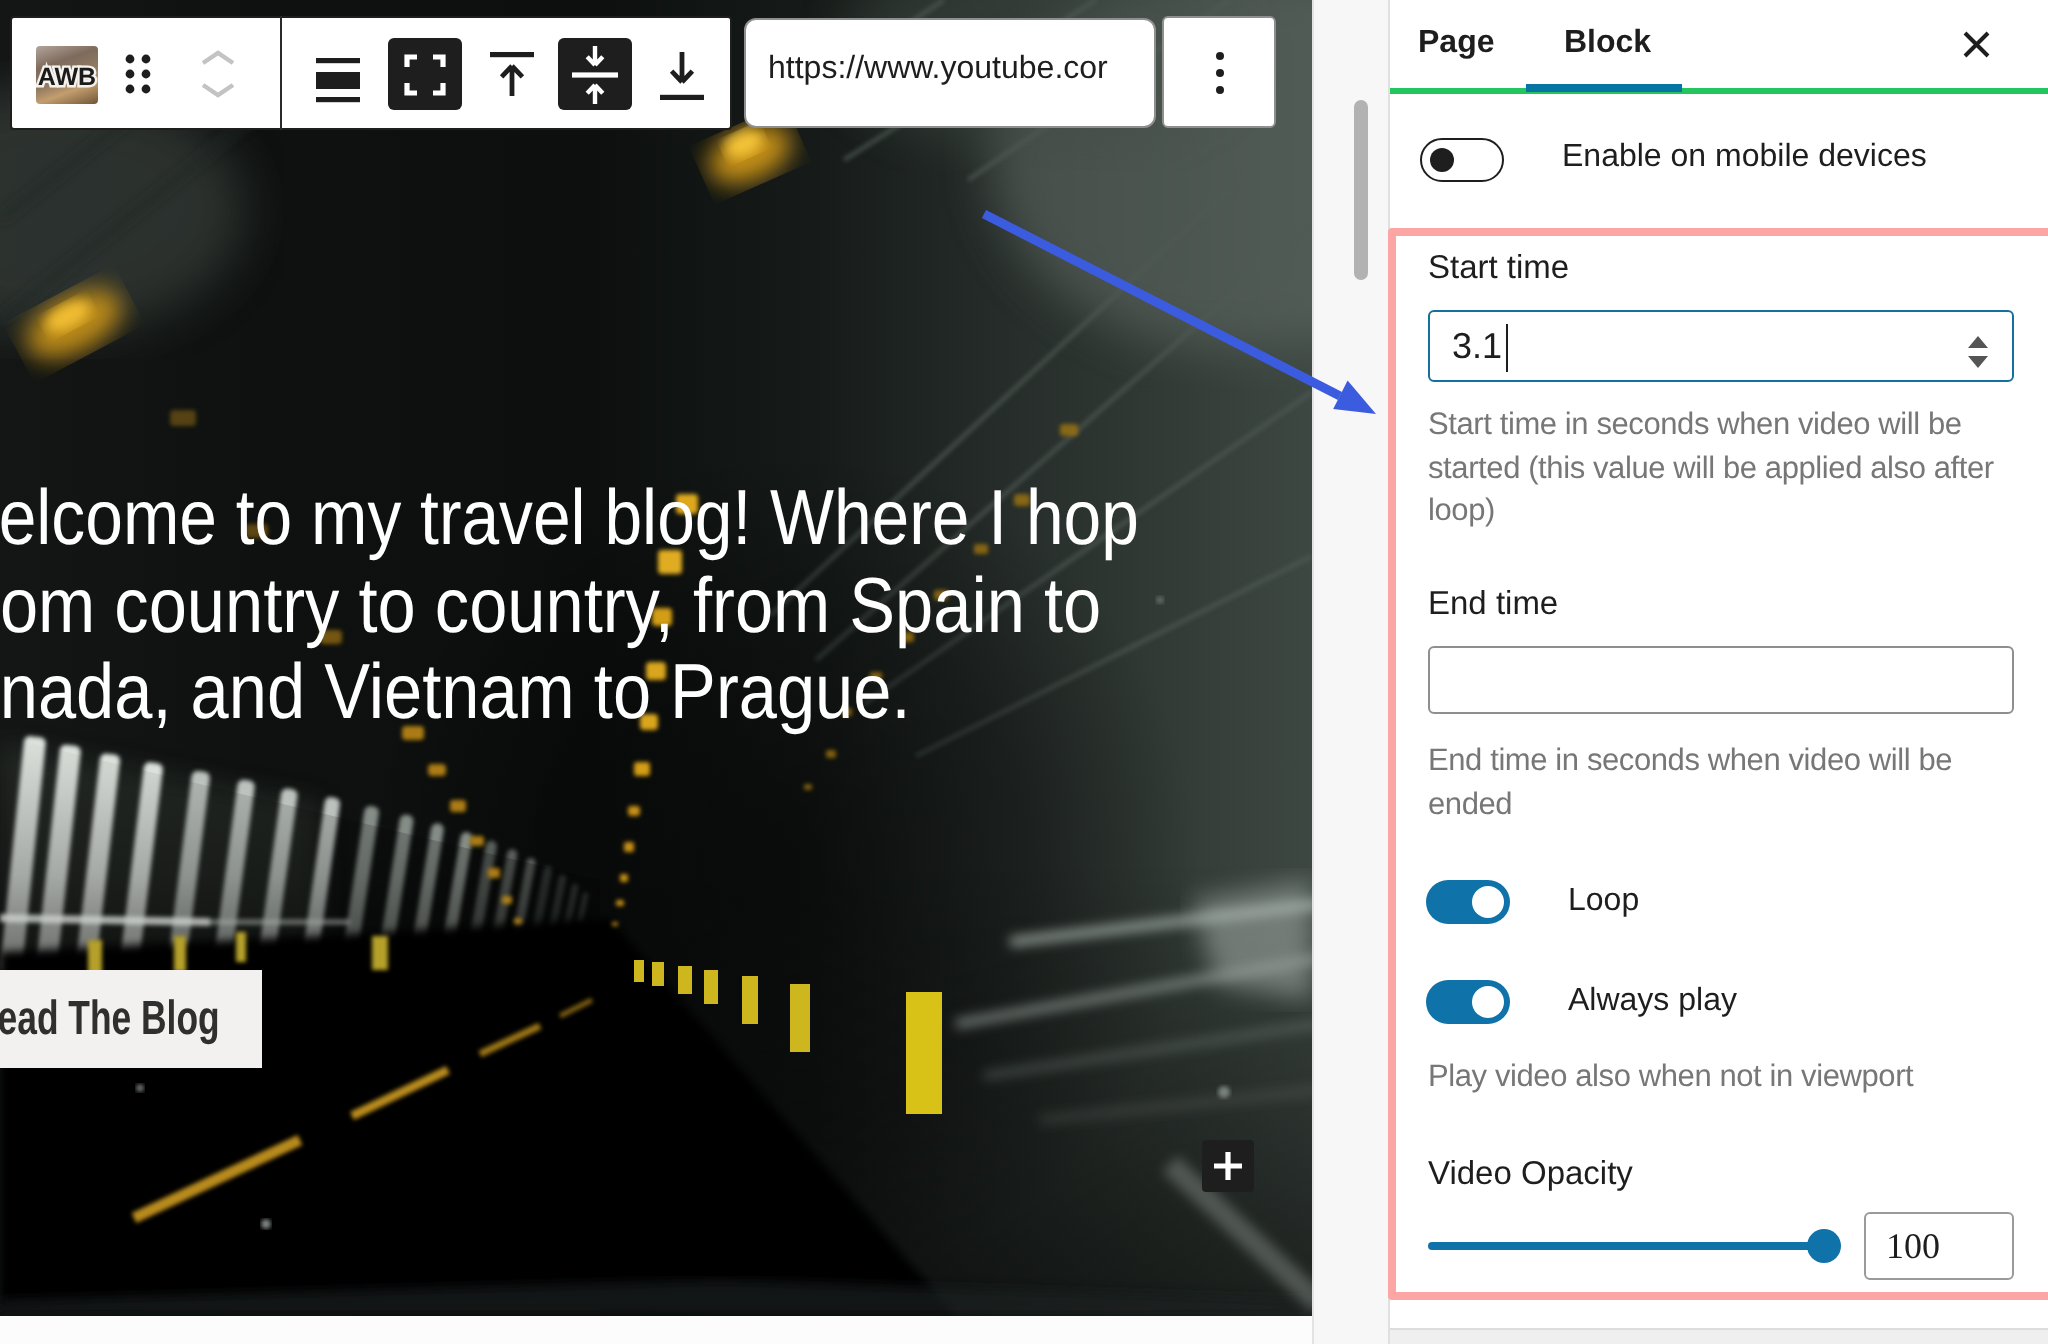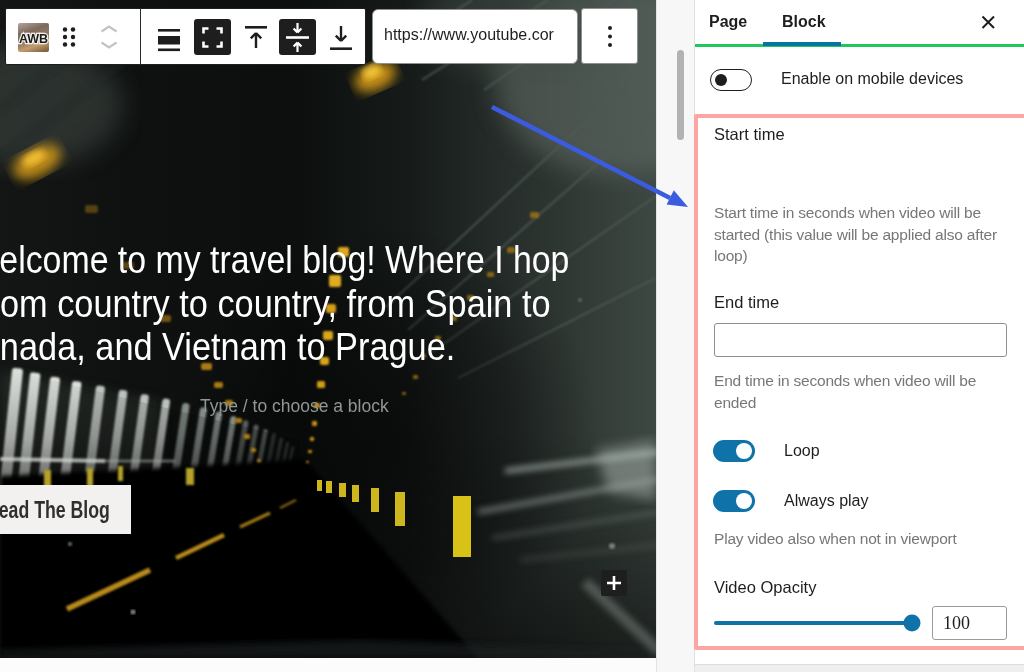--- a/index.html
+++ b/index.html
@@ -243,21 +243,20 @@
         <rect x="402" y="392" width="4" height="3" rx="1"></rect>
       </g>
 
       <circle cx="375" cy="28" r="2.5" fill="#cfd4d1" opacity="0.8" filter="url(#b1)"></circle>
       <circle cx="612" cy="546" r="3" fill="#aab4ae" opacity="0.6" filter="url(#b1)"></circle>
       <circle cx="580" cy="300" r="2" fill="#8a948e" opacity="0.5" filter="url(#b1)"></circle>
     </svg>
     <div class="abs hero" id="h1" style="left:-32px;top:239.5px;">Welcome to my travel blog! Where I hop</div>
     <div class="abs hero" id="h2" style="left:-21px;top:284px;transform:scaleX(0.88);">from country to country, from Spain to</div>
     <div class="abs hero" id="h3" style="left:-44px;top:326.5px;transform:scaleX(0.88);">Canada, and Vietnam to Prague.</div>
-    <div class="abs" id="placeholder" style="left:200px;top:396px;">Type / to choose a block</div>
     <div class="abs" id="readblog">
       <span>Read The Blog</span>
     </div>
     <div class="abs" id="plusbtn">
       <svg width="26" height="26">
         <path d="M13 6v14M6 13h14" stroke="#fff" stroke-width="2.6"></path>
       </svg>
     </div>
   </div>
   <div id="bottomstrip" class="abs"></div>
@@ -274,20 +273,26 @@
       </svg>
     </div>
     <div class="togglerow" style="top:69px;">
       <span class="toggle off">
         <i></i>
       </span>
       <span class="tglbl" style="font-size:16px;top:1px;">Enable on mobile devices</span>
     </div>
     <div id="panel">
       <span class="lbl" style="top:7px;">Start time</span>
+      <div class="inp" style="top:36.5px;border:1.5px solid #16709e;">
+        <span style="position:absolute;left:11px;top:7px;font-size:18px;color:#1e1e1e;">3.1</span>
+        <span style="position:absolute;left:38px;top:6px;width:1.2px;height:24px;background:#1e1e1e;"></span>
+        <span style="position:absolute;right:12px;top:12px;width:0;height:0;border-left:5px solid transparent;border-right:5px solid transparent;border-bottom:6px solid #555;"></span>
+        <span style="position:absolute;right:12px;top:22px;width:0;height:0;border-left:5px solid transparent;border-right:5px solid transparent;border-top:6px solid #555;"></span>
+      </div>
       <div class="help" style="top:84px;">Start time in seconds when video will be<br>started (this value will be applied also after<br>loop)</div>
       <span class="lbl" style="top:175px;">End time</span>
       <div class="inp" style="top:204.5px;height:34px;border:1px solid #8f8f8f;"></div>
       <div class="help" style="top:252px;">End time in seconds when video will be<br>ended</div>
       <div class="togglerow" style="top:322px;">
         <span class="toggle on">
           <i></i>
         </span>
         <span class="tglbl">Loop</span>
       </div>

